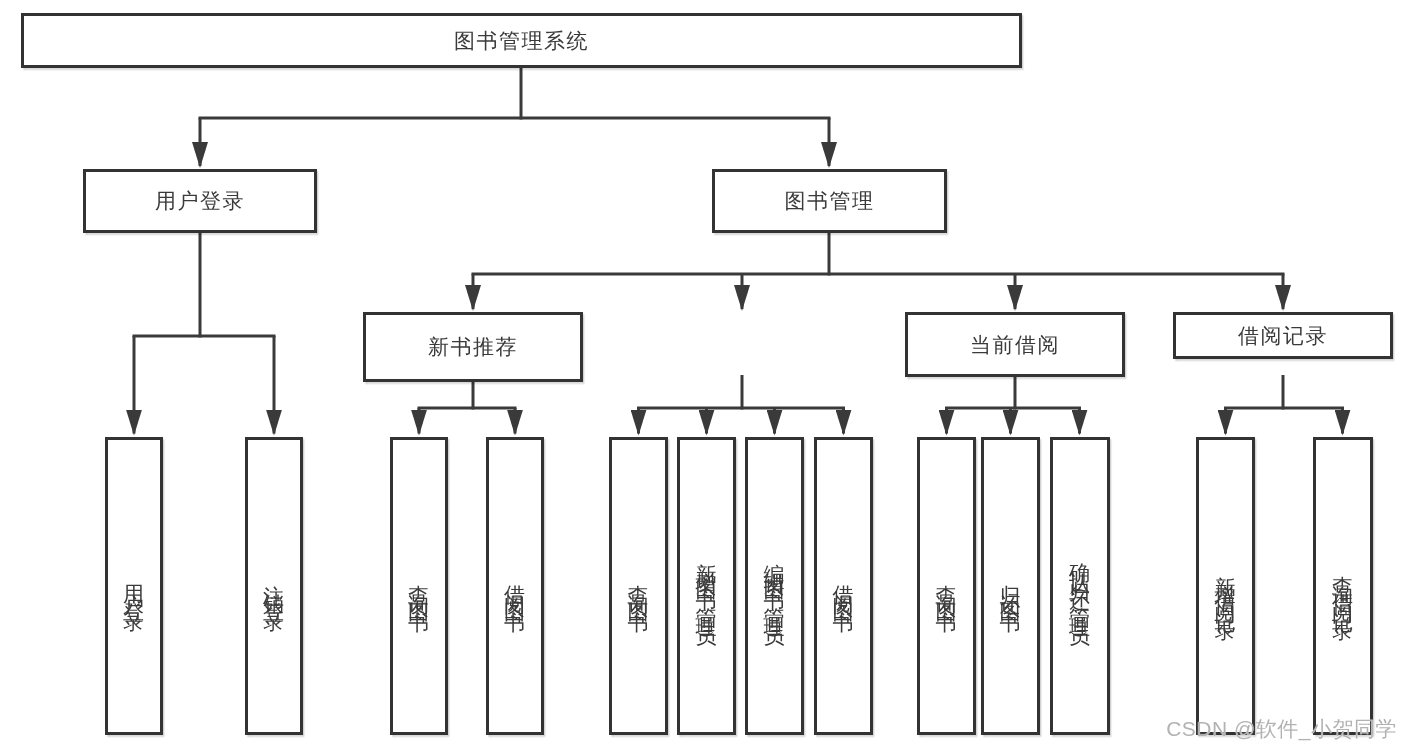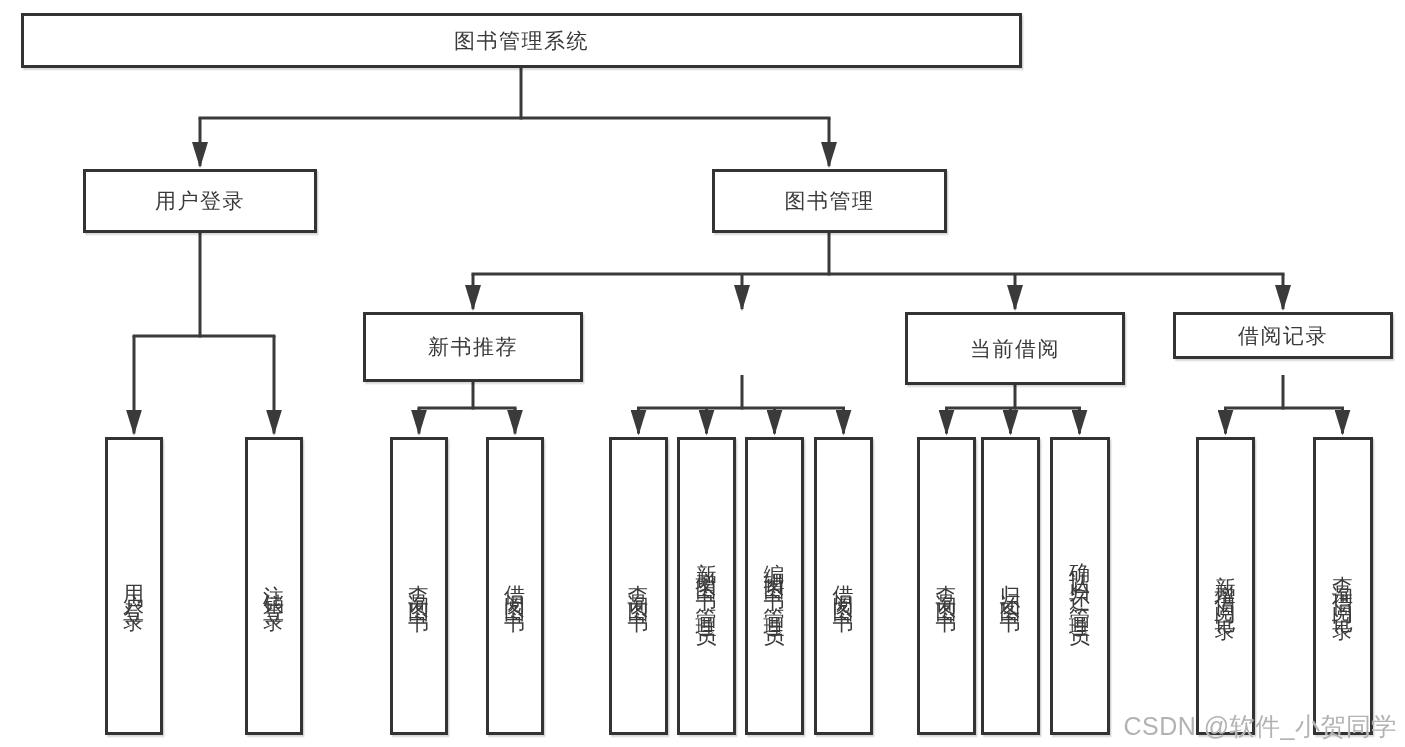--- a/index.html
+++ b/index.html
@@ -26,21 +26,21 @@
   .box.v span{
     writing-mode:vertical-rl;
     text-orientation:mixed;
     letter-spacing:9px;
     line-height:1.1;
     white-space:nowrap;
   }
   .watermark{
     position:absolute;
     right:8px;bottom:4px;
-    font-size:25px;
+    font-size:21px;
     letter-spacing:0.5px;
     color:#b2b2b2;
     text-shadow:0 0 1px #ffffff;
     white-space:nowrap;
   }
 </style>
 </head>
 <body>
 
 <div id="canvas">
@@ -114,21 +114,21 @@
   <div class="box h" style="left:83px;top:169px;width:234px;height:64px">
     <span>用户登录</span>
   </div>
   <div class="box h" style="left:712px;top:169px;width:235px;height:64px">
     <span>图书管理</span>
   </div>
 
   <div class="box h" style="left:363px;top:312px;width:220px;height:70px">
     <span>新书推荐</span>
   </div>
-  <div class="box h" style="left:905px;top:312px;width:220px;height:73px">
+  <div class="box h" style="left:905px;top:312px;width:220px;height:65px">
     <span>当前借阅</span>
   </div>
   <div class="box h" style="left:1173px;top:312px;width:220px;height:47px">
     <span>借阅记录</span>
   </div>
 
   <div class="box v" style="left:105px;top:437px;width:58px;height:298px">
     <span>用户登录</span>
   </div>
   <div class="box v" style="left:245px;top:437px;width:58px;height:298px">

